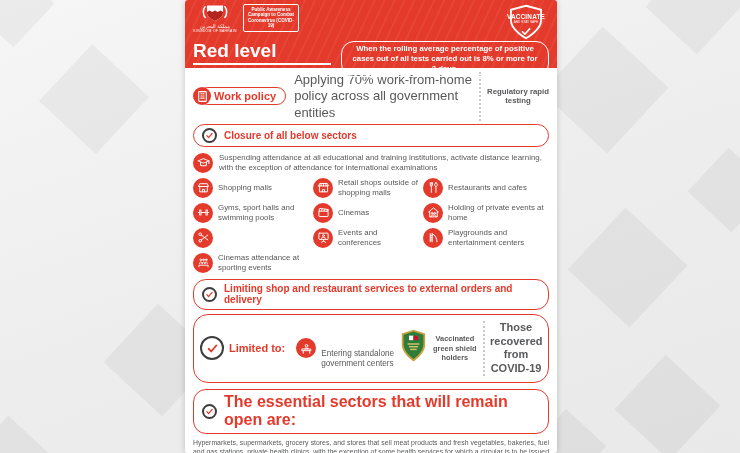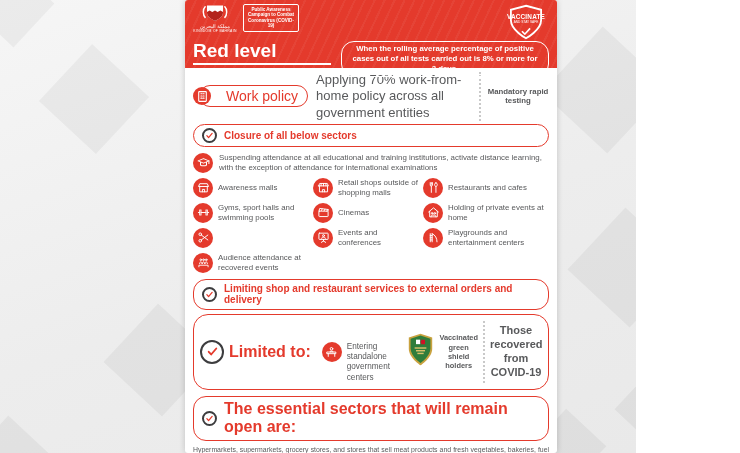--- a/index.html
+++ b/index.html
@@ -2,21 +2,21 @@
 <html style="--red: #e43a2c; --dark: #58595b; --green: #2f7d3b; --gold: #c9a23f;"><head>
 <meta charset="utf-8">
 <style>
   :root{
     --red:#e43a2c; --dark:#58595b; --green:#2f7d3b; --gold:#c9a23f;
     --pillborder:#e43a2c; --dot:#c9c9c9; --ringdark:#3d3d3f;
   }
   *{margin:0;padding:0;box-sizing:border-box;}
   html,body{width:740px;height:453px;}
   body{font-family:"Liberation Sans","DejaVu Sans",sans-serif;overflow:hidden;}
-  .stage{position:relative;width:636px;height:453px;background:linear-gradient(160deg,#f6f6f6 0%,#ededed 55%,#e9e9e9 100%);overflow:hidden;}
+  .stage{position:relative;width:740px;height:453px;background:linear-gradient(160deg,#f6f6f6 0%,#ededed 55%,#e9e9e9 100%);overflow:hidden;}
   .diamond{position:absolute;background:rgba(0,0,0,0.045);transform:rotate(43deg);}
 
   .card{position:absolute;left:185px;top:0;width:372px;height:453px;background:#fff;border-radius:3px;box-shadow:0 0 6px rgba(0,0,0,0.18);overflow:hidden;}
 
   
   .hd{position:relative;height:68px;background:var(--red);padding:4px 8px 0 8px;color:#fff;}
   .hd::before{content:"";position:absolute;inset:0;background:repeating-linear-gradient(115deg,rgba(255,255,255,0.05) 0 2px,transparent 2px 9px);}
   .hd>*{position:relative;}
   .hd-top{display:flex;align-items:flex-start;}
   .emblem{width:44px;text-align:center;}
@@ -35,38 +35,38 @@
 
   
   .bd{padding:4px 8px 0 8px;}
   .ric{flex:none;width:20px;height:20px;border-radius:50%;background:var(--red);display:flex;align-items:center;justify-content:center;}
   .ric svg{width:13px;height:13px;}
   .check{flex:none;width:15px;height:15px;border:2px solid var(--ringdark);border-radius:50%;background:#fff;display:flex;align-items:center;justify-content:center;}
   .check svg{width:9px;height:9px;}
   .vdot{flex:none;width:0;border-left:2px dotted var(--dot);align-self:stretch;}
 
   .workrow{display:flex;align-items:center;min-height:27px;}
-  .wp-pill{border:1.5px solid var(--red);border-radius:11px;padding:2px 9px 2px 26px;margin-left:-12px;font-size:14px;font-weight:normal;color:var(--red);white-space:nowrap;}
+  .wp-pill{border:1.5px solid var(--red);border-radius:11px;padding:2px 9px 2px 14px;margin-left:-12px;font-size:11px;font-weight:bold;color:var(--red);white-space:nowrap;}
   .wp-desc{flex:1;margin-left:8px;font-size:13px;color:var(--dark);line-height:1.25;}
   .wp-side{flex:none;width:62px;margin-left:6px;font-size:7.8px;font-weight:bold;color:var(--dark);text-align:center;line-height:1.25;}
 
   .pill{display:flex;align-items:center;gap:7px;border:1.5px solid var(--red);border-radius:13px;padding:3px 8px;margin-top:3px;}
   .pill-t{font-size:10px;font-weight:bold;color:var(--red);line-height:1.15;}
 
   .lead{display:flex;align-items:center;gap:6px;margin-top:6px;}
   .lead-t{font-size:7.9px;color:var(--dark);line-height:1.25;}
 
   .grid{display:grid;grid-template-columns:120px 110px 1fr;row-gap:5px;margin-top:5px;}
   .gi{display:flex;align-items:center;gap:5px;padding-right:4px;}
   .gi span.lbl{font-size:7.9px;color:var(--dark);line-height:1.2;}
 
   .limited{display:flex;align-items:center;gap:5px;border:1.5px solid var(--red);border-radius:15px;padding:6px 6px;margin-top:4px;min-height:52px;}
   .bigcheck{flex:none;width:24px;height:24px;border:2.5px solid var(--ringdark);border-radius:50%;background:#fff;display:flex;align-items:center;justify-content:center;}
   .bigcheck svg{width:13px;height:13px;}
-  .lim-label{font-size:16px;font-weight:bold;color:var(--red);white-space:nowrap;margin-right:6px;}
+  .lim-label{font-size:11px;font-weight:bold;color:var(--red);white-space:nowrap;margin-right:6px;}
   .lim-item{width:92px;font-size:8.2px;color:var(--dark);line-height:1.25;margin-top:21px;}
   .gshield{flex:none;width:27px;}
   .lim-shield-lbl{width:58px;font-size:7.4px;font-weight:bold;color:var(--dark);text-align:center;line-height:1.25;}
   .lim-rec{width:52px;font-size:11px;font-weight:bold;color:var(--dark);text-align:center;line-height:1.25;}
 
   .fine{margin-top:4px;font-size:6.9px;color:var(--dark);line-height:1.33;text-align:justify;}
 
   .nav{display:flex;align-items:center;gap:4px;margin-top:3px;}
   .prev{width:13px;height:13px;border:1.5px solid #b9b9b9;border-radius:50%;color:#9a9a9a;font-size:9px;line-height:10px;text-align:center;background:#f2f2f2;cursor:pointer;}
   .pagenum{width:16px;height:16px;border-radius:50%;background:#454547;color:#fff;font-size:9.5px;font-weight:bold;line-height:16px;text-align:center;cursor:pointer;}
@@ -125,21 +125,21 @@
       <section class="workrow">
         <span class="ric" style="width:18px;height:18px;position:relative;z-index:1;">
           <svg viewBox="0 0 24 24" fill="none" stroke="#fff" stroke-width="2" stroke-linecap="round">
             <rect x="5" y="3" width="14" height="18" rx="1"></rect>
             <path d="M9 7h2M13 7h2M9 11h2M13 11h2M9 15h2M13 15h2"></path>
           </svg>
         </span>
         <span class="wp-pill">Work policy</span>
         <div class="wp-desc">Applying 70% work-from-home policy across all government entities</div>
         <div class="vdot"></div>
-        <div class="wp-side">Mandatory rapid testing</div>
+        <div class="wp-side">Regulatory rapid testing</div>
       </section>
 
       <section class="pill">
         <span class="check">
           <svg viewBox="0 0 24 24" fill="none" stroke="#e43a2c" stroke-width="3.4" stroke-linecap="round" stroke-linejoin="round">
               <path d="M5 12.5l4.5 5L19 6.5"></path>
             </svg>
         </span>
         <span class="pill-t">Closure of all below sectors</span>
       </section>
@@ -158,21 +158,21 @@
       <div class="grid">
 
         <div class="gi">
           <span class="ric">
             <svg viewBox="0 0 24 24" fill="none" stroke="#fff" stroke-width="1.8" stroke-linecap="round" stroke-linejoin="round">
               <path d="M3 9.5l2-4.5h14l2 4.5z"></path>
                 <path d="M5 9.5V20h14V9.5"></path>
                 <path d="M10 20v-4.5h4V20"></path>
             </svg>
           </span>
-          <span class="lbl">Awareness malls</span>
+          <span class="lbl">Shopping malls</span>
         </div>
 
         <div class="gi">
           <span class="ric">
             <svg viewBox="0 0 24 24" fill="none" stroke="#fff" stroke-width="1.8" stroke-linecap="round" stroke-linejoin="round">
               <path d="M3 9l2-4.5h14L21 9H3z"></path>
                 <path d="M7.5 4.5V9M12 4.5V9M16.5 4.5V9"></path>
               <path d="M4.5 9V20h15V9"></path>
                 <path d="M10 20v-4h4v4"></path>
             </svg>
@@ -261,21 +261,21 @@
         <div class="gi">
           <span class="ric">
             <svg viewBox="0 0 24 24" fill="none" stroke="#fff" stroke-width="1.7" stroke-linecap="round" stroke-linejoin="round">
               <circle cx="7" cy="7" r="1.5"></circle>
                 <circle cx="12" cy="7" r="1.5"></circle>
                 <circle cx="17" cy="7" r="1.5"></circle>
               <path d="M4.8 14c0-2 1-3 2.2-3s2.2 1 2.2 3M9.8 14c0-2 1-3 2.2-3s2.2 1 2.2 3M14.8 14c0-2 1-3 2.2-3s2.2 1 2.2 3"></path>
               <path d="M3.5 20v-3h17v3"></path>
             </svg>
           </span>
-          <span class="lbl">Audience attendance at recovered events</span>
+          <span class="lbl">Cinemas attendance at sporting events</span>
         </div>
       </div>
 
       <section class="pill" style="margin-top:6px;">
         <span class="check">
           <svg viewBox="0 0 24 24" fill="none" stroke="#e43a2c" stroke-width="3.4" stroke-linecap="round" stroke-linejoin="round">
               <path d="M5 12.5l4.5 5L19 6.5"></path>
             </svg>
         </span>
         <span class="pill-t" style="max-width:300px;">Limiting shop and restaurant services to external orders and delivery</span>

